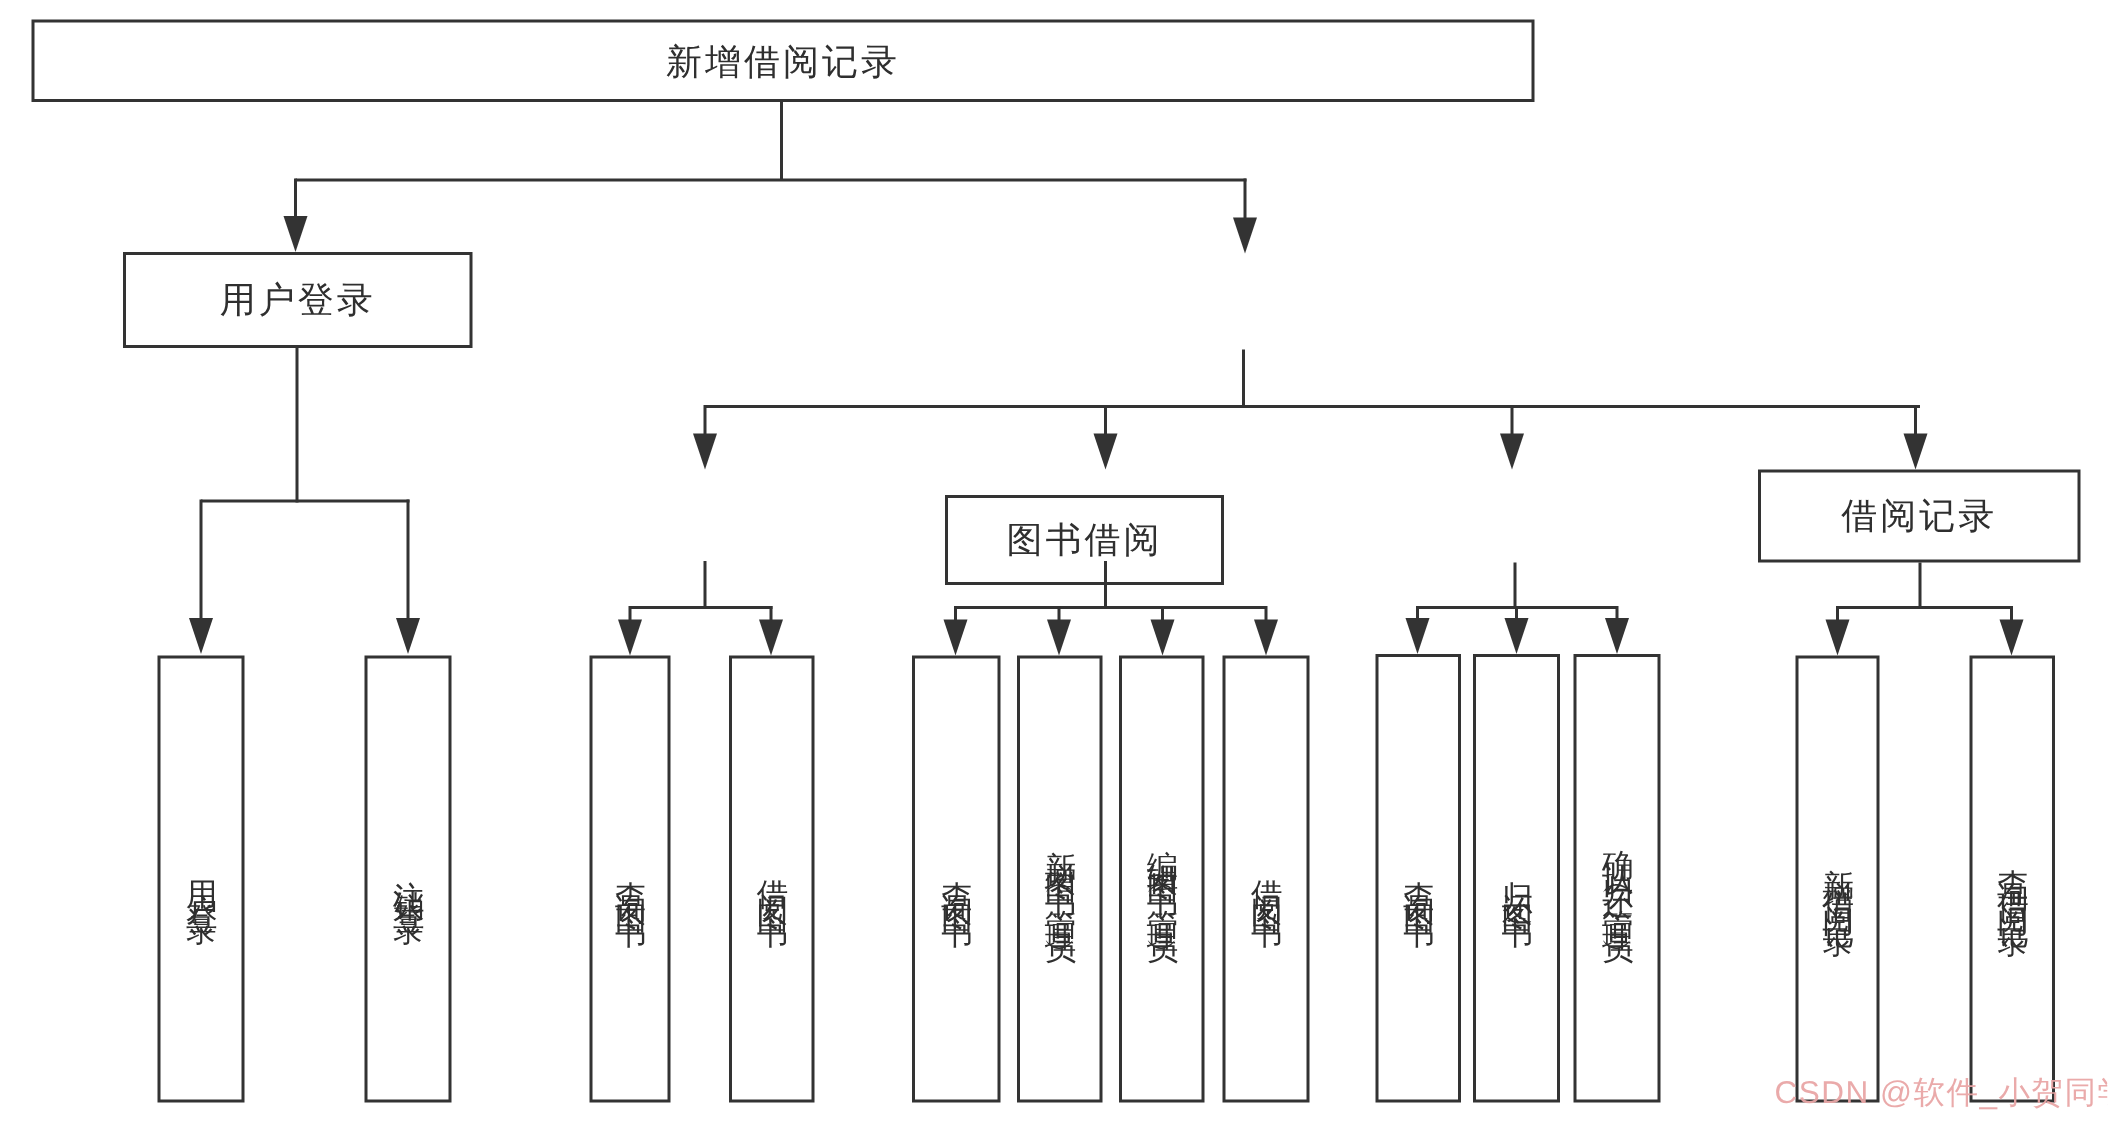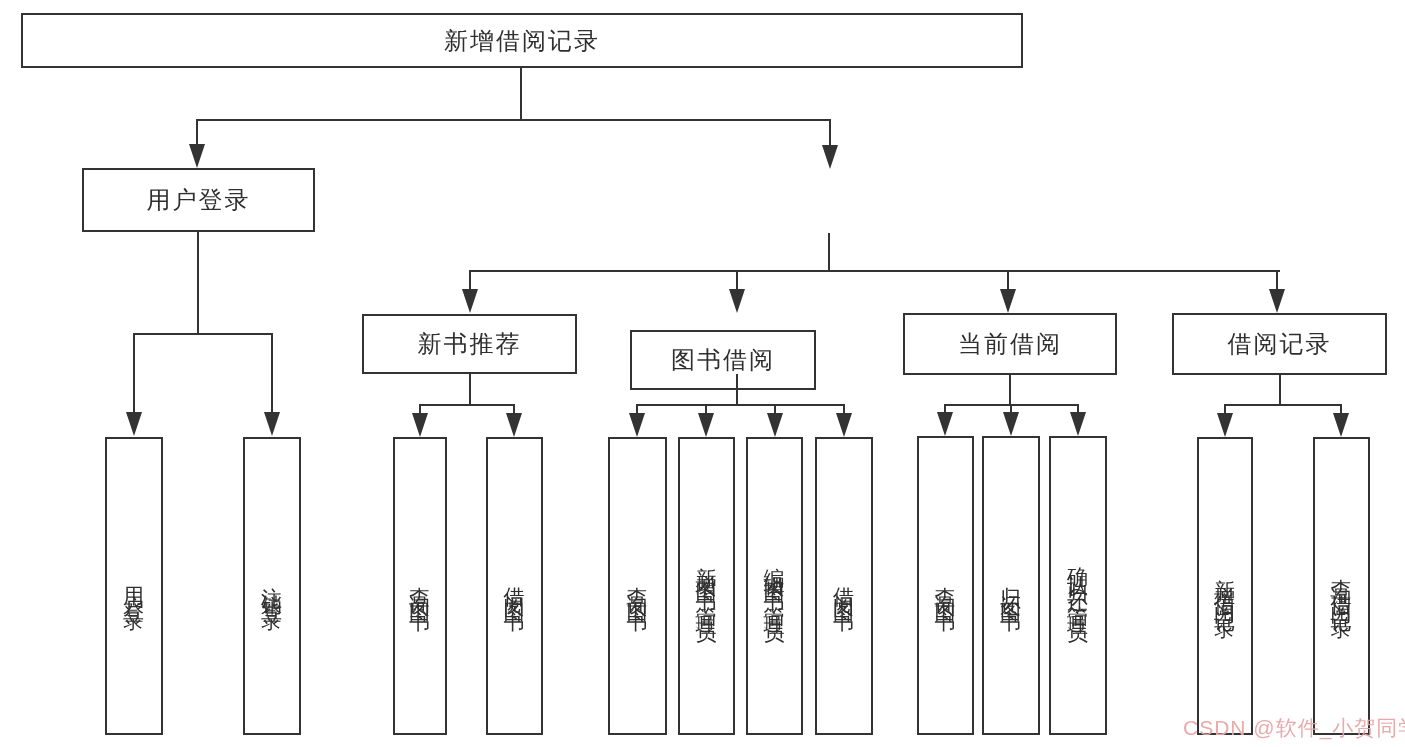--- a/index.html
+++ b/index.html
@@ -35,23 +35,21 @@
 </style>
 </head>
 <body>
 
 <div id="stage">
 
   <div class="box" style="left:21px;top:13px;width:1002px;height:55px;">新增借阅记录</div>
 
   <div class="box" style="left:82px;top:168px;width:233px;height:64px;">用户登录</div>
 
-  <div class="box" style="left:362px;top:314px;width:215px;height:60px;">新书推荐</div>
   <div class="box" style="left:630px;top:330px;width:186px;height:60px;">图书借阅</div>
-  <div class="box" style="left:903px;top:313px;width:214px;height:62px;">当前借阅</div>
   <div class="box" style="left:1172px;top:313px;width:215px;height:62px;">借阅记录</div>
 
   <div class="leaf" style="left:105px;top:437px;width:58px;height:298px;">
     <span>用户登录</span>
     </div>
   <div class="leaf" style="left:243px;top:437px;width:58px;height:298px;">
     <span>注销登录</span>
     </div>
 
   <div class="leaf" style="left:393px;top:437px;width:54px;height:298px;">

